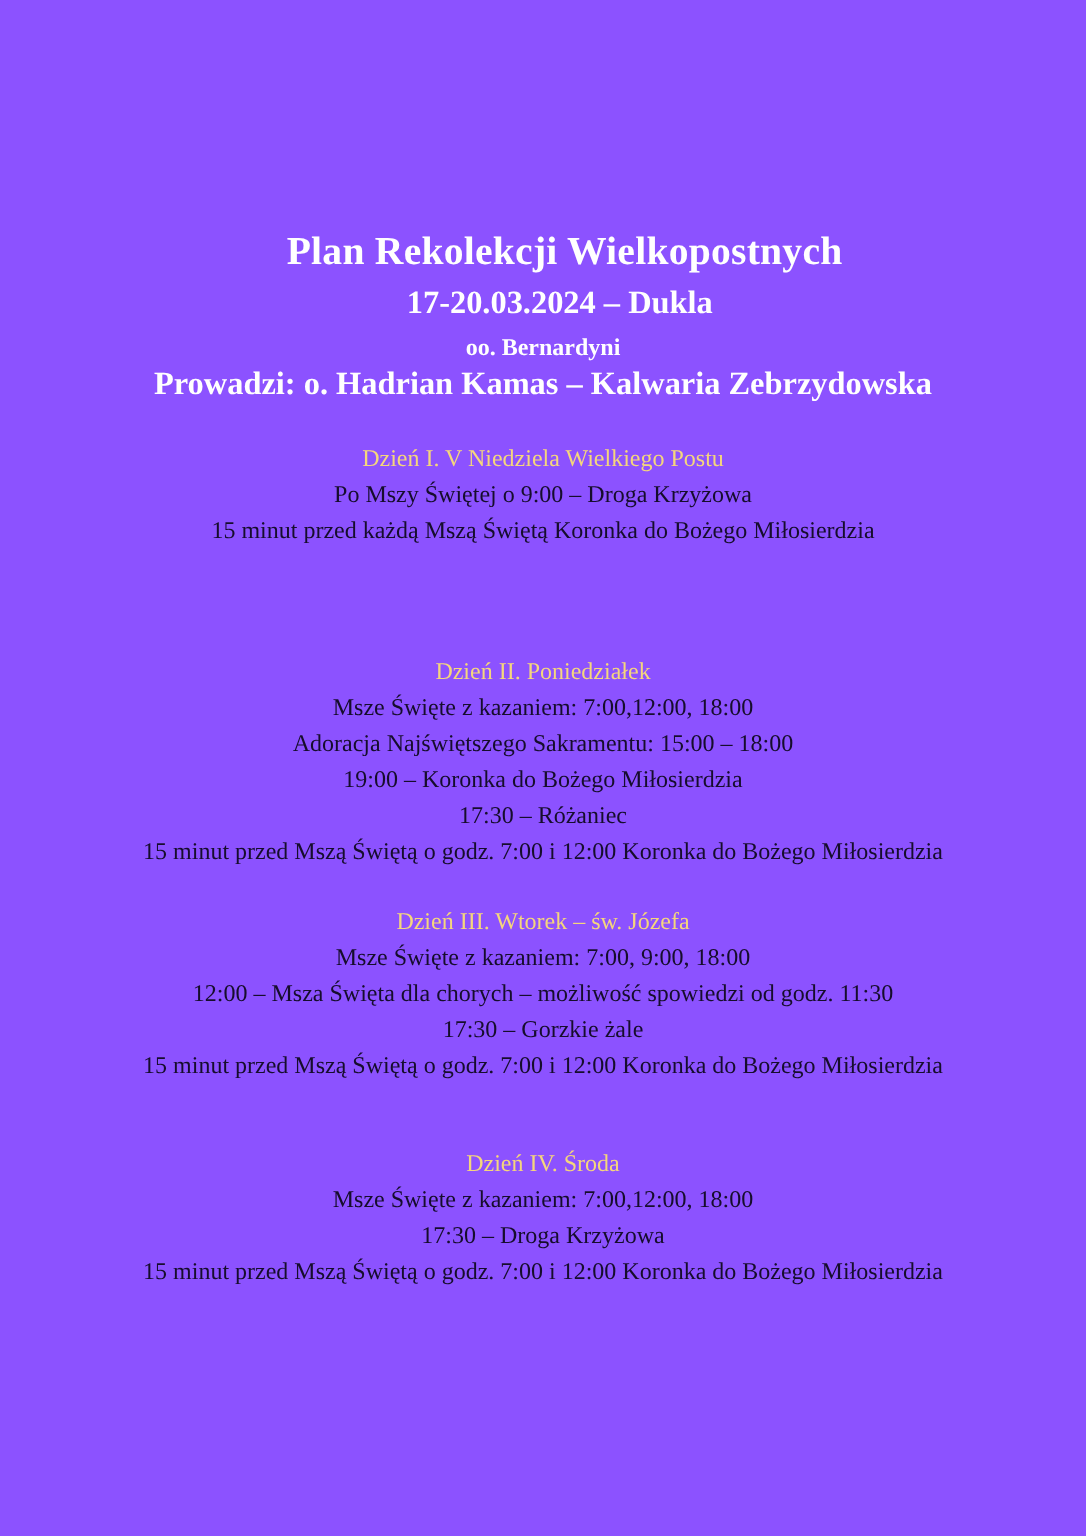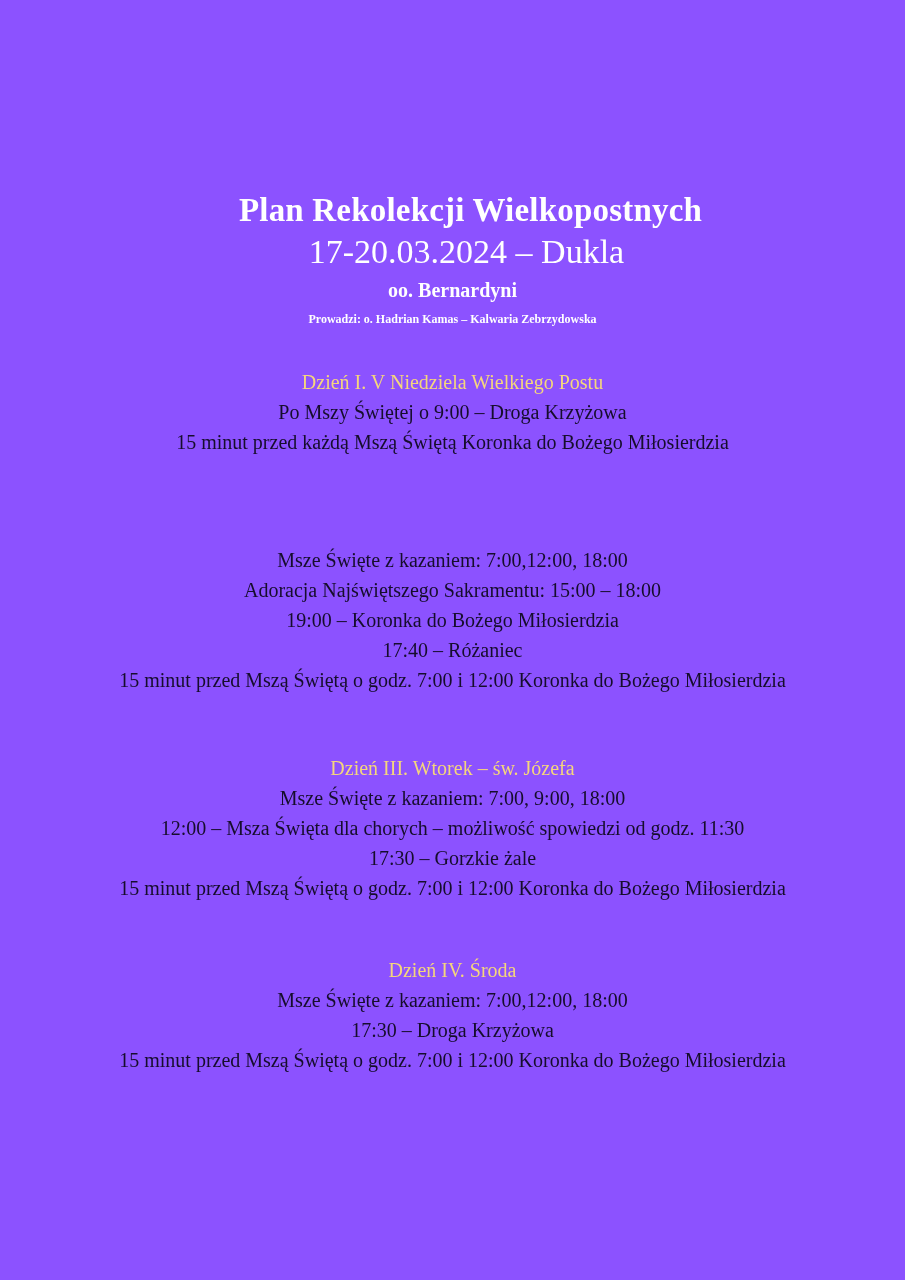--- a/index.html
+++ b/index.html
@@ -32,33 +32,33 @@
     }
     .title {
       font-size: 33px;
       line-height: 44px;
       margin: 0;
       font-weight: bold;
       letter-spacing: 0.2px;
       padding-left: 36px;
     }
     .subtitle {
-      font-size: 34px;
+      font-size: 27px;
       line-height: 40px;
       margin: 0;
-      font-weight: normal;
+      font-weight: bold;
       padding-left: 28px;
     }
     .order {
       font-size: 20px;
       line-height: 28px;
       margin-top: 4px;
     }
     .leader {
-      font-size: 12px;
+      font-size: 27px;
       line-height: 30px;
     }
     .day {
       position: absolute;
       left: 0;
       width: 905px;
     }
     .day-heading {
       color: #f5d67c;
       font-size: 20px;
@@ -84,24 +84,25 @@
     <div class="leader">Prowadzi: o. Hadrian Kamas – Kalwaria Zebrzydowska</div>
   </div>
 
   <div class="day" style="top:367px;">
     <div class="day-heading">Dzień I. V Niedziela Wielkiego Postu</div>
     <div class="day-line">Po Mszy Świętej o 9:00 – Droga Krzyżowa</div>
     <div class="day-line">15 minut przed każdą Mszą Świętą Koronka do Bożego Miłosierdzia</div>
   </div>
 
   <div class="day" style="top:545px;">
+    <div class="day-heading">Dzień II. Poniedziałek</div>
     <div class="day-line">Msze Święte z kazaniem: 7:00,12:00, 18:00</div>
     <div class="day-line">Adoracja Najświętszego Sakramentu: 15:00 – 18:00</div>
     <div class="day-line">19:00 – Koronka do Bożego Miłosierdzia</div>
-    <div class="day-line">17:40 – Różaniec</div>
+    <div class="day-line">17:30 – Różaniec</div>
     <div class="day-line">15 minut przed Mszą Świętą o godz. 7:00 i 12:00 Koronka do Bożego Miłosierdzia</div>
   </div>
 
   <div class="day" style="top:753px;">
     <div class="day-heading">Dzień III. Wtorek – św. Józefa</div>
     <div class="day-line">Msze Święte z kazaniem: 7:00, 9:00, 18:00</div>
     <div class="day-line">12:00 – Msza Święta dla chorych – możliwość spowiedzi od godz. 11:30</div>
     <div class="day-line">17:30 – Gorzkie żale</div>
     <div class="day-line">15 minut przed Mszą Świętą o godz. 7:00 i 12:00 Koronka do Bożego Miłosierdzia</div>
   </div>

